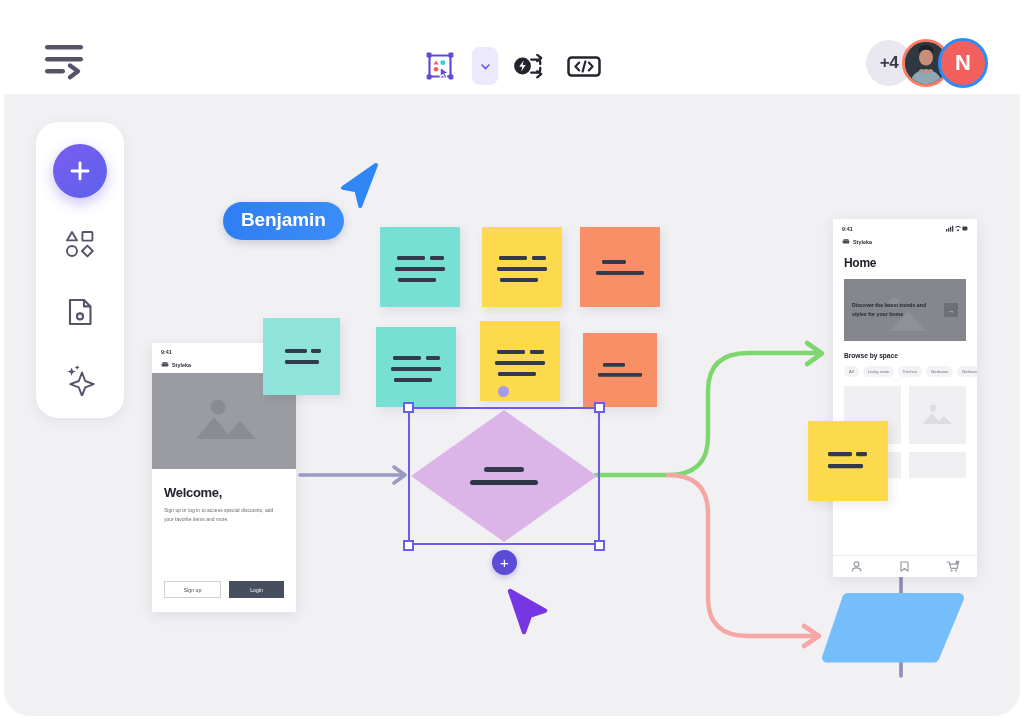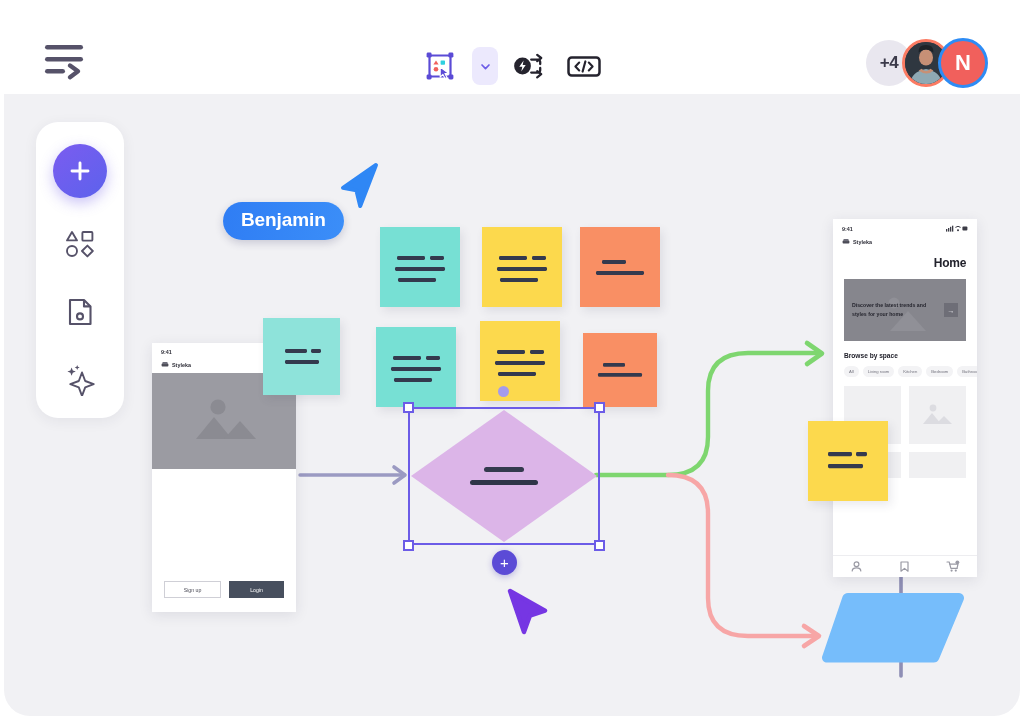--- a/index.html
+++ b/index.html
@@ -378,20 +378,24 @@
         </svg>
         <span class="ph-brand-name">Styleka</span>
       </div>
       <div class="ph-hero-gray" style="height:96px;">
         <svg width="144" height="96" viewBox="0 0 144 96" style="position:absolute;">
           <circle cx="66" cy="34" r="7.6" fill="#8b8b92"></circle>
           <path d="M44 66 L62 44 L80 66 Z" fill="#8b8b92"></path>
           <path d="M72 66 L88 48 L104 66 Z" fill="#8b8b92"></path>
         </svg>
       </div>
+      <div style="padding:16px 12px 0 12px;">
+        <div class="ph-title">Welcome,</div>
+        <div class="ph-desc" style="margin-top:6px;">Sign up or log in to access special discounts, add your favorite items and more.</div>
+      </div>
       <div class="ph-btn-row" style="position:absolute; left:12px; right:12px; bottom:14px;">
         <div class="ph-btn-outline">Sign up</div>
         <div class="ph-btn-solid">Login</div>
       </div>
     </div>
 
     <div class="sticky" style="left:259px; top:224px; width:77px; height:77px; background:#8ee3da;">
       <svg width="77" height="77" viewBox="0 0 77 77">
         <rect x="22" y="31" width="22" height="4" rx="1.4" fill="#343a4e"></rect>
         <rect x="48" y="31" width="10" height="4" rx="1.4" fill="#343a4e"></rect>
@@ -412,21 +416,21 @@
           <rect x="16.4" y="1.6" width="5" height="4" rx="1" fill="#3c3c46"></rect>
         </svg>
       </div>
       <div class="ph-brand">
         <svg width="8" height="7" viewBox="0 0 8 7">
           <rect x="0.6" y="2.6" width="6.8" height="2.9" rx="0.8" fill="#4b4b56"></rect>
           <rect x="1.4" y="1.1" width="5.2" height="2.1" rx="0.7" fill="#6e6e7a"></rect>
         </svg>
         <span class="ph-brand-name">Styleka</span>
       </div>
-      <div style="padding:6px 11px 0 11px;text-align:right;">
+      <div style="padding:6px 11px 0 11px;">
         <div class="ph-home-title">Home</div>
       </div>
       <div class="ph-banner" style="margin:9px 11px 0 11px; height:62px;">
         <svg width="122" height="62" viewBox="0 0 122 62" style="position:absolute; left:0; top:0;">
           <path d="M46 52 L64 32 L82 52 Z" fill="#909097"></path>
           <circle cx="50" cy="24" r="5.4" fill="#909097"></circle>
         </svg>
         <span class="ph-banner-text" style="position:relative;">Discover the latest trends and styles for your home</span>
         <div class="ph-banner-arrow">→</div>
       </div>

